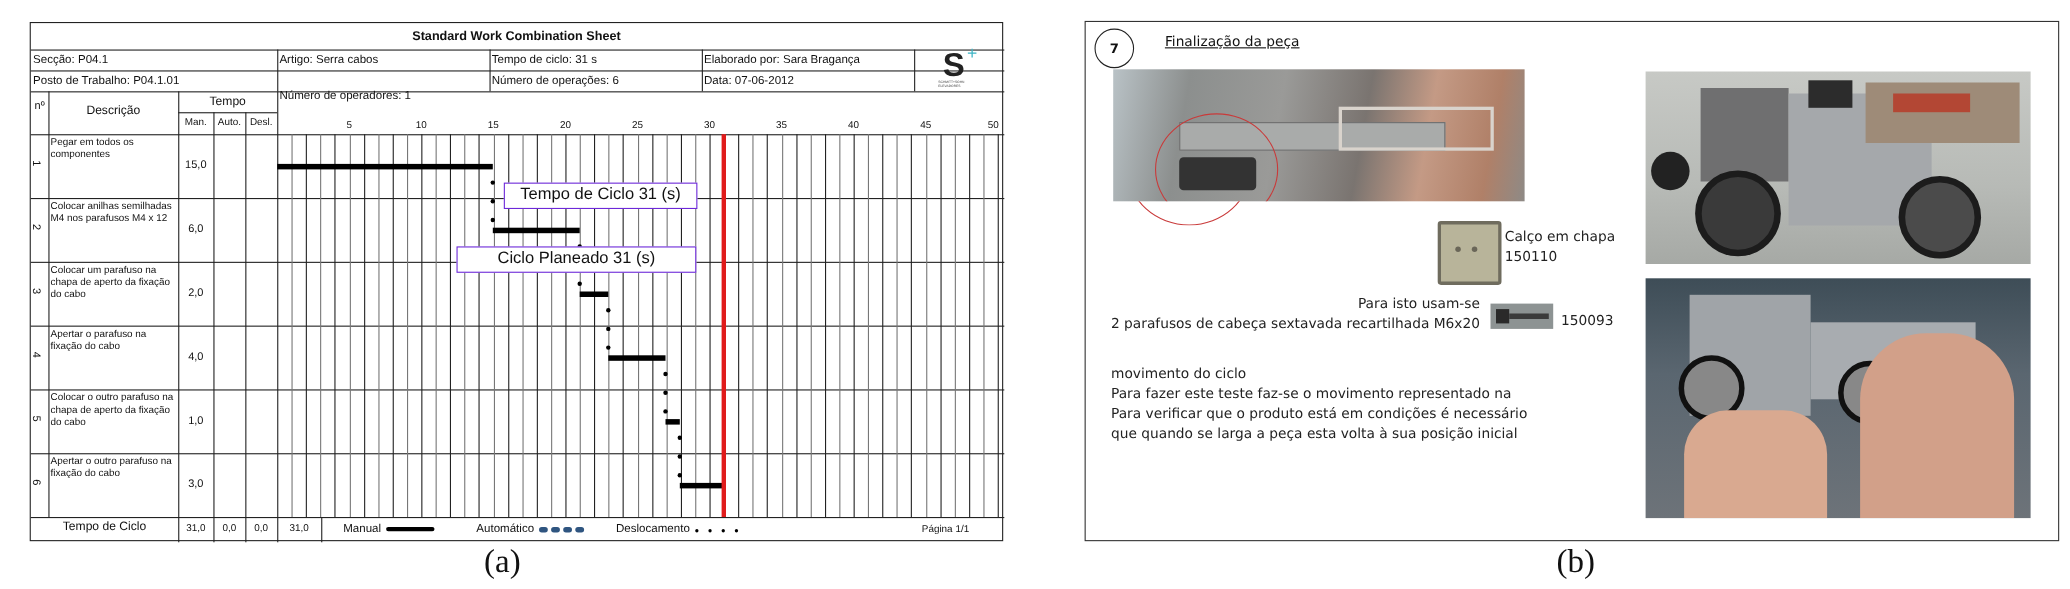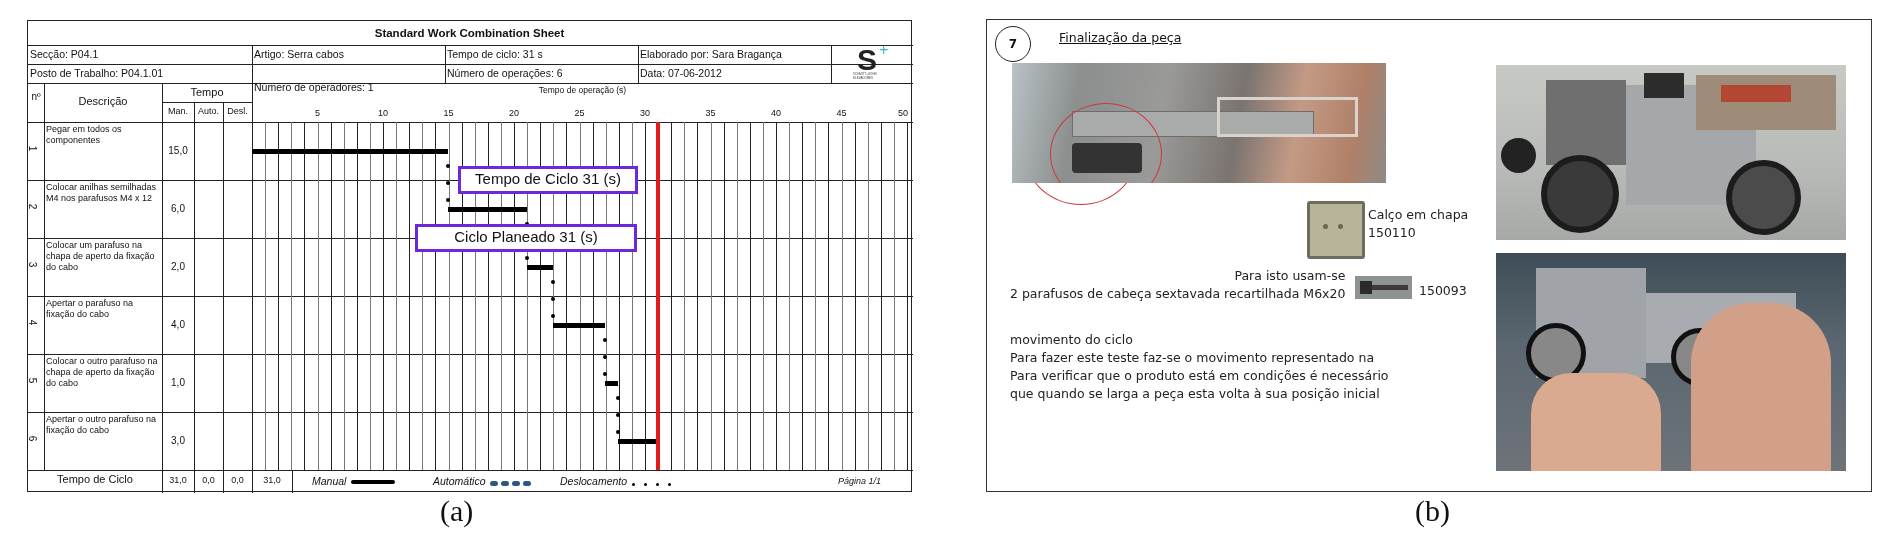--- a/index.html
+++ b/index.html
@@ -12,23 +12,23 @@
   .cell{position:absolute;font-size:10.5px;white-space:nowrap;line-height:19px;padding-left:2px;}
   .title{position:absolute;left:0;right:0;top:0;height:24px;text-align:center;font-weight:bold;font-size:11.5px;line-height:24px;}
   .hdr{position:absolute;font-size:11px;text-align:center;}
   .desc{position:absolute;font-size:9px;line-height:11px;padding:2px 2px;white-space:normal;}
   .num{position:absolute;font-size:10px;transform:rotate(90deg);transform-origin:center;}
   .val{position:absolute;font-size:10px;text-align:center;}
   .tick{position:absolute;font-size:9px;text-align:center;width:20px;margin-left:-10px;}
   .grid{position:absolute;width:1px;background:#333;}
   .bar{position:absolute;height:5px;background:#000;}
   .dot{position:absolute;width:4px;height:4px;border-radius:50%;background:#000;}
-  .label-box{position:absolute;border:3px solid #6d28d9;background:#fff;font-size:15px;text-align:center;line-height:20px;}
+  .label-box{position:absolute;border:1px solid #6d28d9;background:#fff;font-size:15px;text-align:center;line-height:20px;}
   #redline{position:absolute;width:4px;background:#e01b1b;}
-  .legend{position:absolute;font-size:10.5px;line-height:22px;font-style:italic;}
+  .legend{position:absolute;font-size:10.5px;line-height:22px;}
   .caption{position:absolute;font-family:"Liberation Serif",serif;font-size:30px;}
   
   #panelB{left:986px;top:19px;width:886px;height:473px;border:1px solid #333;}
   .step-circle{position:absolute;left:8px;top:6px;width:34px;height:34px;border:1.5px solid #222;border-radius:50%;text-align:center;line-height:34px;font-size:12px;font-weight:bold;font-family:"DejaVu Sans",sans-serif;}
   .stepTitle{position:absolute;left:72px;top:10px;font-family:"DejaVu Sans",sans-serif;font-size:12.5px;text-decoration:underline;}
   .btext{position:absolute;font-family:"DejaVu Sans",sans-serif;font-size:12.5px;line-height:18px;color:#222;white-space:nowrap;}
   .photo{position:absolute;overflow:hidden;}
 </style>
 </head>
 <body>
@@ -74,21 +74,20 @@
     <span style="position:absolute;left:48px;top:-4px;font-size:16px;color:#3fb6c6;">+</span>
     <span style="position:absolute;left:22px;top:28px;font-size:3px;color:#444;width:40px;white-space:normal;line-height:3.5px;">SCHMITT+SOHN ELEVADORES</span>
   </div>
 
   <div class="hdr" style="left:0;top:70px;width:16px;font-size:10px;">nº</div>
   <div class="hdr" style="left:16px;top:74px;width:118px;">Descrição</div>
   <div class="hdr" style="left:134px;top:65px;width:90px;">Tempo</div>
   <div class="hdr" style="left:134px;top:85px;width:32px;font-size:9px;">Man.</div>
   <div class="hdr" style="left:166px;top:85px;width:29px;font-size:9px;">Auto.</div>
   <div class="hdr" style="left:195px;top:85px;width:29px;font-size:9px;">Desl.</div>
-  <div class="hdr" style="left:224px;top:64px;width:661px;font-size:8.5px;">Tempo de operação (s)</div>
 
   <div class="tick" style="left:289.5px;top:87px;">5</div>
   <div class="tick" style="left:355px;top:87px;">10</div>
   <div class="tick" style="left:420.5px;top:87px;">15</div>
   <div class="tick" style="left:486px;top:87px;">20</div>
   <div class="tick" style="left:551.5px;top:87px;">25</div>
   <div class="tick" style="left:617px;top:87px;">30</div>
   <div class="tick" style="left:682.5px;top:87px;">35</div>
   <div class="tick" style="left:748px;top:87px;">40</div>
   <div class="tick" style="left:813.5px;top:87px;">45</div>

